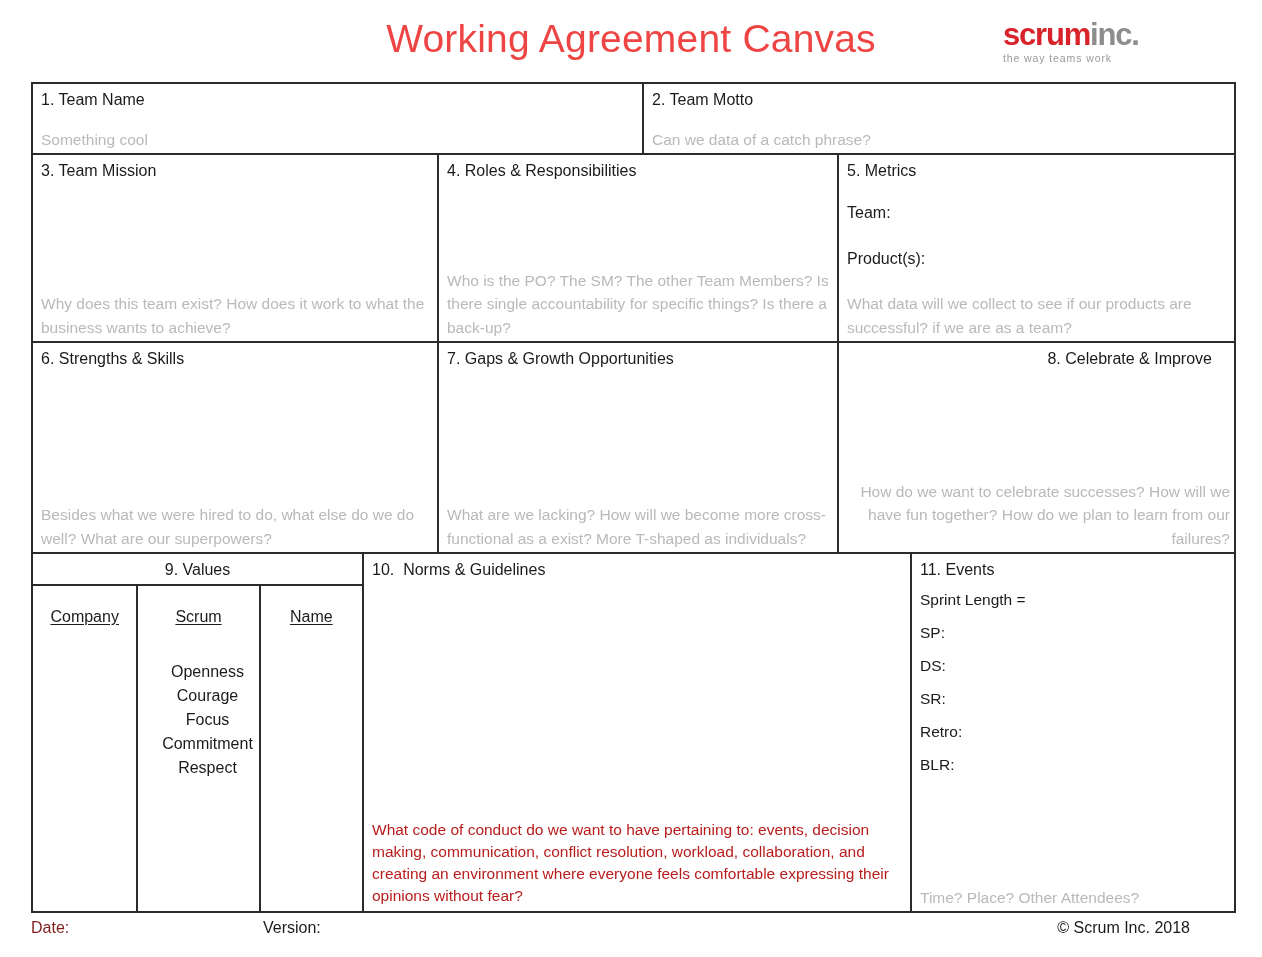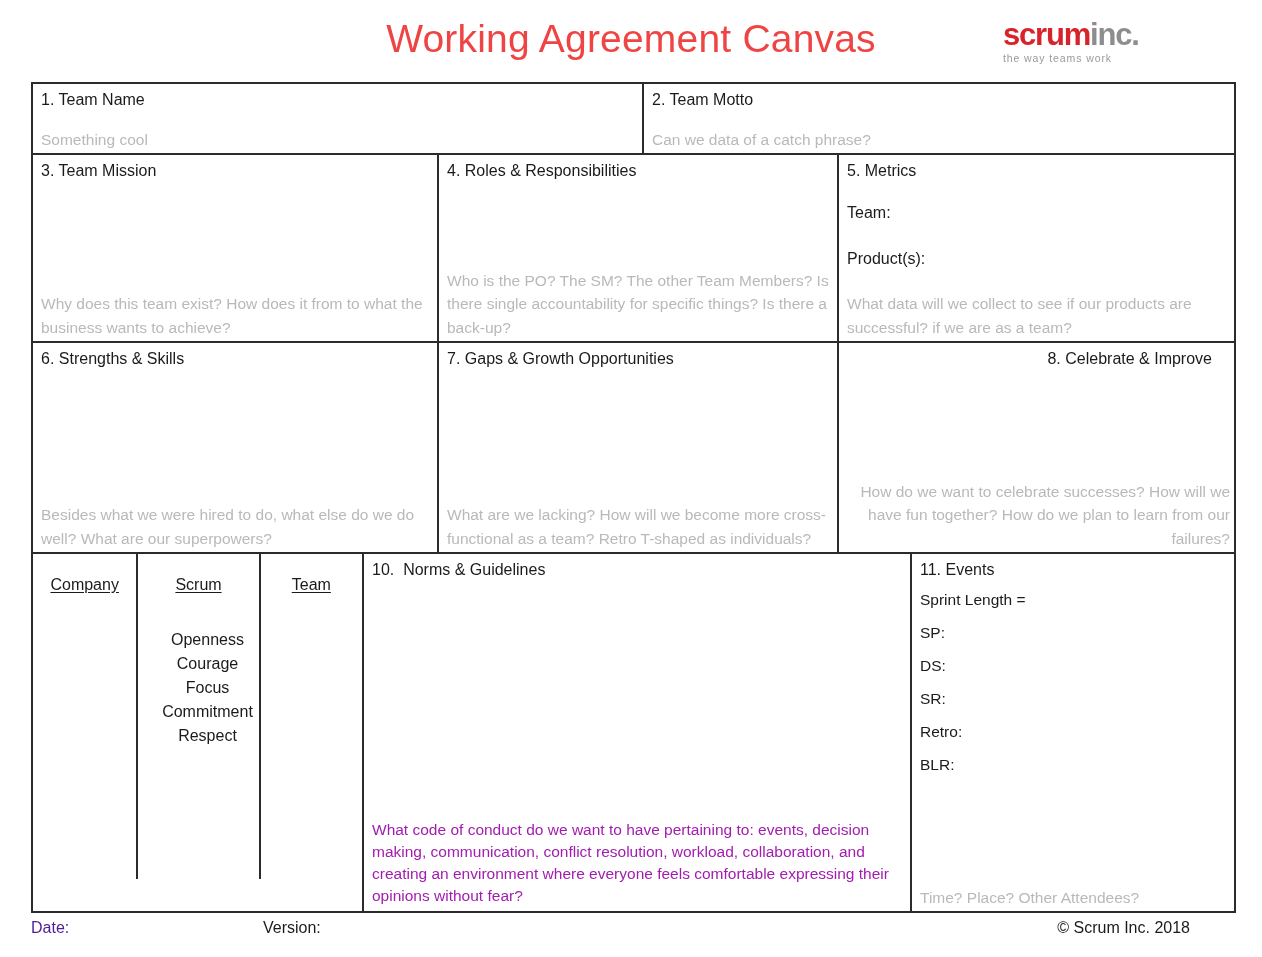--- a/index.html
+++ b/index.html
@@ -104,21 +104,21 @@
     color: #b9b9b9;
     margin-top: 47px;
   }
   .hint-top {
     position: absolute;
     left: 8px;
     right: 6px;
     bottom: 4px;
     font-size: 15.5px;
     line-height: 22px;
-    color: #a21caf;
+    color: #b91c1c;
   }
 
   
   #c1 { left: 0;     top: 0;   width: 611px; height: 71px; }
   #c2 { left: 611px; top: 0;   width: 592px; height: 71px; }
 
   
   #c3 { left: 0;     top: 71px; width: 406px; height: 188px; }
   #c4 { left: 406px; top: 71px; width: 400px; height: 188px; }
   #c5 { left: 806px; top: 71px; width: 397px; height: 188px; }
@@ -194,21 +194,21 @@
     position: absolute;
     left: 0;
     top: 913px;
     width: 1262px;
     height: 44px;
   }
   .footer-date {
     position: absolute;
     left: 31px; top: 6px;
     font-size: 16px;
-    color: #4c1d95;
+    color: #7f1d1d;
   }
   .footer-version {
     position: absolute;
     left: 263px; top: 6px;
     font-size: 16px;
     color: #1b1b1b;
   }
   .footer-copy {
     position: absolute;
     right: 72px; top: 6px;
@@ -233,65 +233,66 @@
     <div class="cell-title">1. Team Name</div>
     <div class="hint">Something cool</div>
   </div>
   <div class="cell b-b" id="c2">
     <div class="cell-title">2. Team Motto</div>
     <div class="hint">Can we data of a catch phrase?</div>
   </div>
 
   <div class="cell b-r b-b" id="c3">
     <div class="cell-title">3. Team Mission</div>
-    <div class="hint">Why does this team exist? How does it from to what the business wants to achieve?</div>
+    <div class="hint">Why does this team exist? How does it work to what the business wants to achieve?</div>
   </div>
   <div class="cell b-r b-b" id="c4">
     <div class="cell-title">4. Roles &amp; Responsibilities</div>
     <div class="hint">Who is the PO? The SM? The other Team Members? Is there single accountability for specific things? Is there a back-up?</div>
   </div>
   <div class="cell b-b" id="c5">
     <div class="cell-title">5. Metrics</div>
     <div class="cell-lines">
       <div class="cell-line">Team:</div>
       <div class="cell-line">Product(s):</div>
     </div>
     <div class="hint">What data will we collect to see if our products are successful? if we are as a team?</div>
   </div>
 
   <div class="cell b-r b-b" id="c6">
     <div class="cell-title">6. Strengths &amp; Skills</div>
     <div class="hint">Besides what we were hired to do, what else do we do well? What are our superpowers?</div>
   </div>
   <div class="cell b-r b-b" id="c7">
     <div class="cell-title">7. Gaps &amp; Growth Opportunities</div>
-    <div class="hint">What are we lacking? How will we become more cross-functional as a team? Retro T-shaped as individuals?</div>
+    <div class="hint">What are we lacking? How will we become more cross-functional as a exist? More T-shaped as individuals?</div>
   </div>
   <div class="cell b-b" id="c8">
     <div class="cell-title">8. Celebrate &amp; Improve</div>
     <div class="hint">How do we want to celebrate successes? How will we have fun together? How do we plan to learn from our failures?</div>
   </div>
 
   <div class="cell b-r" id="c9">
+    <div class="values-head">9. Values</div>
     <div class="values-cols">
       <div class="values-col c-company">
         <div class="values-col-head">Company</div>
       </div>
       <div class="values-col c-scrum">
         <div class="values-col-head">Scrum</div>
         <div class="values-list">
           <div class="values-item">Openness</div>
           <div class="values-item">Courage</div>
           <div class="values-item">Focus</div>
           <div class="values-item">Commitment</div>
           <div class="values-item">Respect</div>
         </div>
       </div>
       <div class="values-col c-team">
-        <div class="values-col-head">Team</div>
+        <div class="values-col-head">Name</div>
       </div>
     </div>
   </div>
 
   <div class="cell b-r" id="c10">
     <div class="cell-title">10.  Norms &amp; Guidelines</div>
     <div class="hint-top">What code of conduct do we want to have pertaining to: events, decision making, communication, conflict resolution, workload, collaboration, and creating an environment where everyone feels comfortable expressing their opinions without fear?</div>
   </div>
 
   <div class="cell" id="c11">

